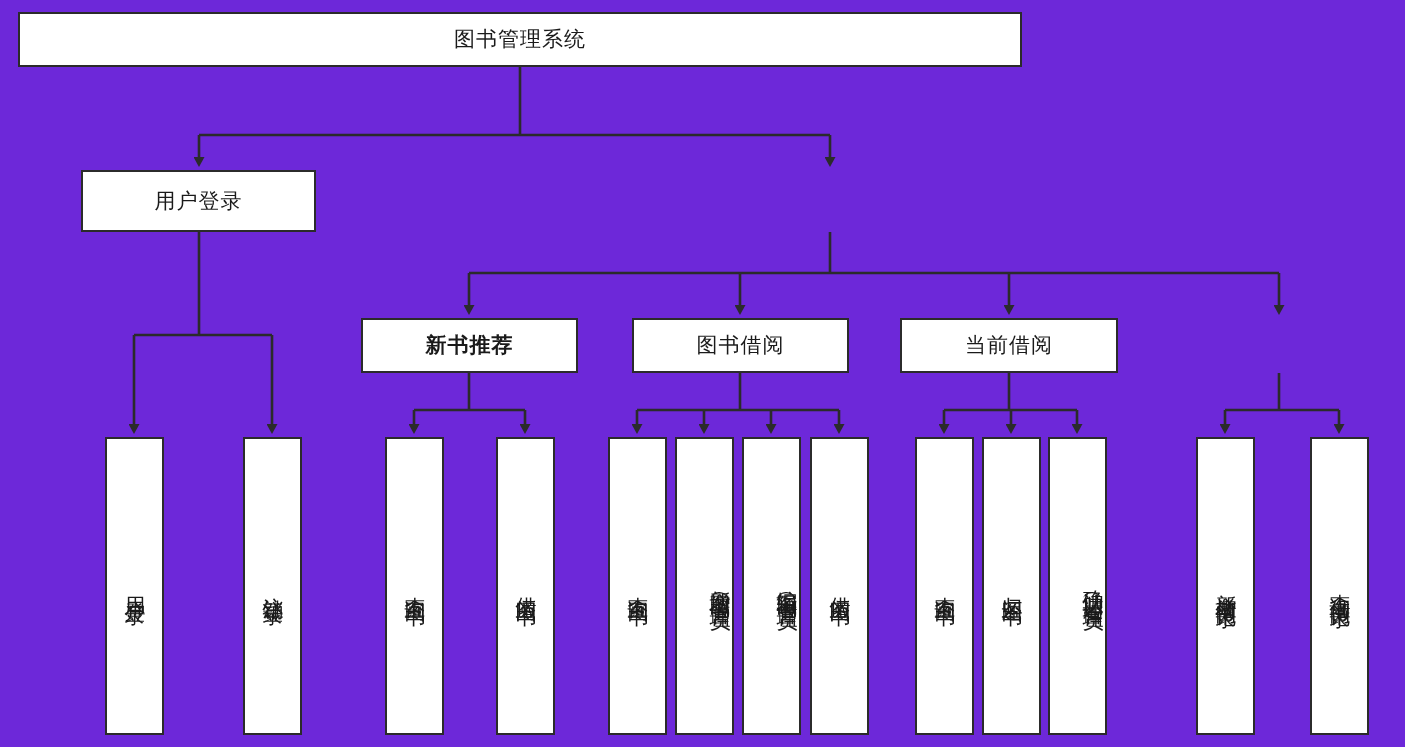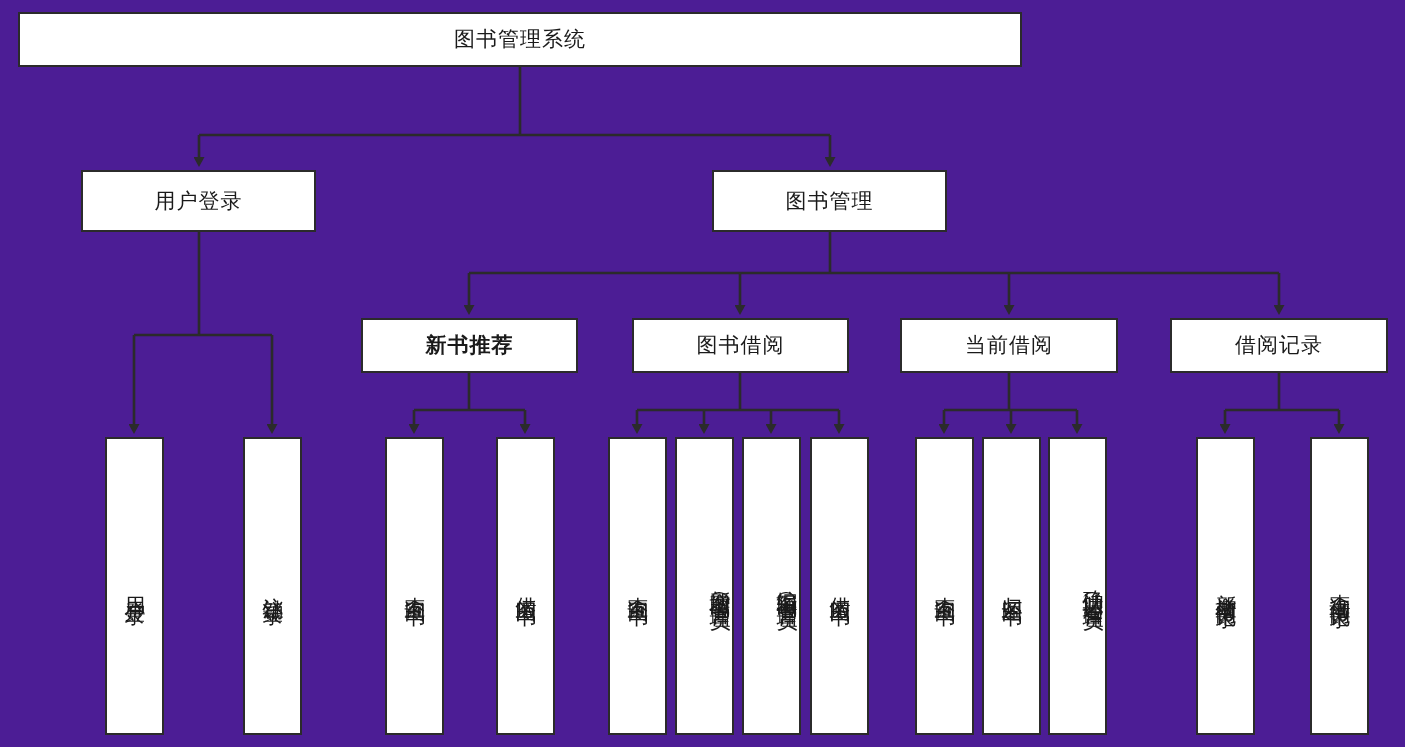--- a/index.html
+++ b/index.html
@@ -7,21 +7,21 @@
     padding: 0;
     background: #ffffff;
   }
   body {
     font-family: "Liberation Sans", "DejaVu Sans", sans-serif;
   }
   #stage {
     position: relative;
     width: 1405px;
     height: 747px;
-    background: #4c1d95;
+    background: #6d28d9;
     overflow: hidden;
   }
   #wires {
     position: absolute;
     left: 0;
     top: 0;
     width: 1405px;
     height: 747px;
     pointer-events: none;
   }
@@ -123,35 +123,29 @@
     </g>
   </svg>
 
   <div class="node horiz" style="left:18px; top:12px; width:1004px; height:55px;">
     <span class="txt">图书管理系统</span>
   </div>
 
   <div class="node horiz" style="left:81px; top:170px; width:235px; height:62px;">
     <span class="txt">用户登录</span>
   </div>
-  <div class="node horiz" style="left:712px; top:170px; width:235px; height:62px;">
-    <span class="txt">图书管理</span>
-  </div>
 
   <div class="node horiz" style="left:361px; top:318px; width:217px; height:55px;font-weight:bold;">
     <span class="txt">新书推荐</span>
   </div>
   <div class="node horiz" style="left:632px; top:318px; width:217px; height:55px;">
     <span class="txt">图书借阅</span>
   </div>
   <div class="node horiz" style="left:900px; top:318px; width:218px; height:55px;">
     <span class="txt">当前借阅</span>
-  </div>
-  <div class="node horiz" style="left:1170px; top:318px; width:218px; height:55px;">
-    <span class="txt">借阅记录</span>
   </div>
 
   <div class="node vert" style="left:105px; top:437px; width:59px; height:298px;">
     <span class="txt">用户登录</span>
   </div>
   <div class="node vert" style="left:243px; top:437px; width:59px; height:298px;">
     <span class="txt">注销登录</span>
   </div>
 
   <div class="node vert" style="left:385px; top:437px; width:59px; height:298px;">

